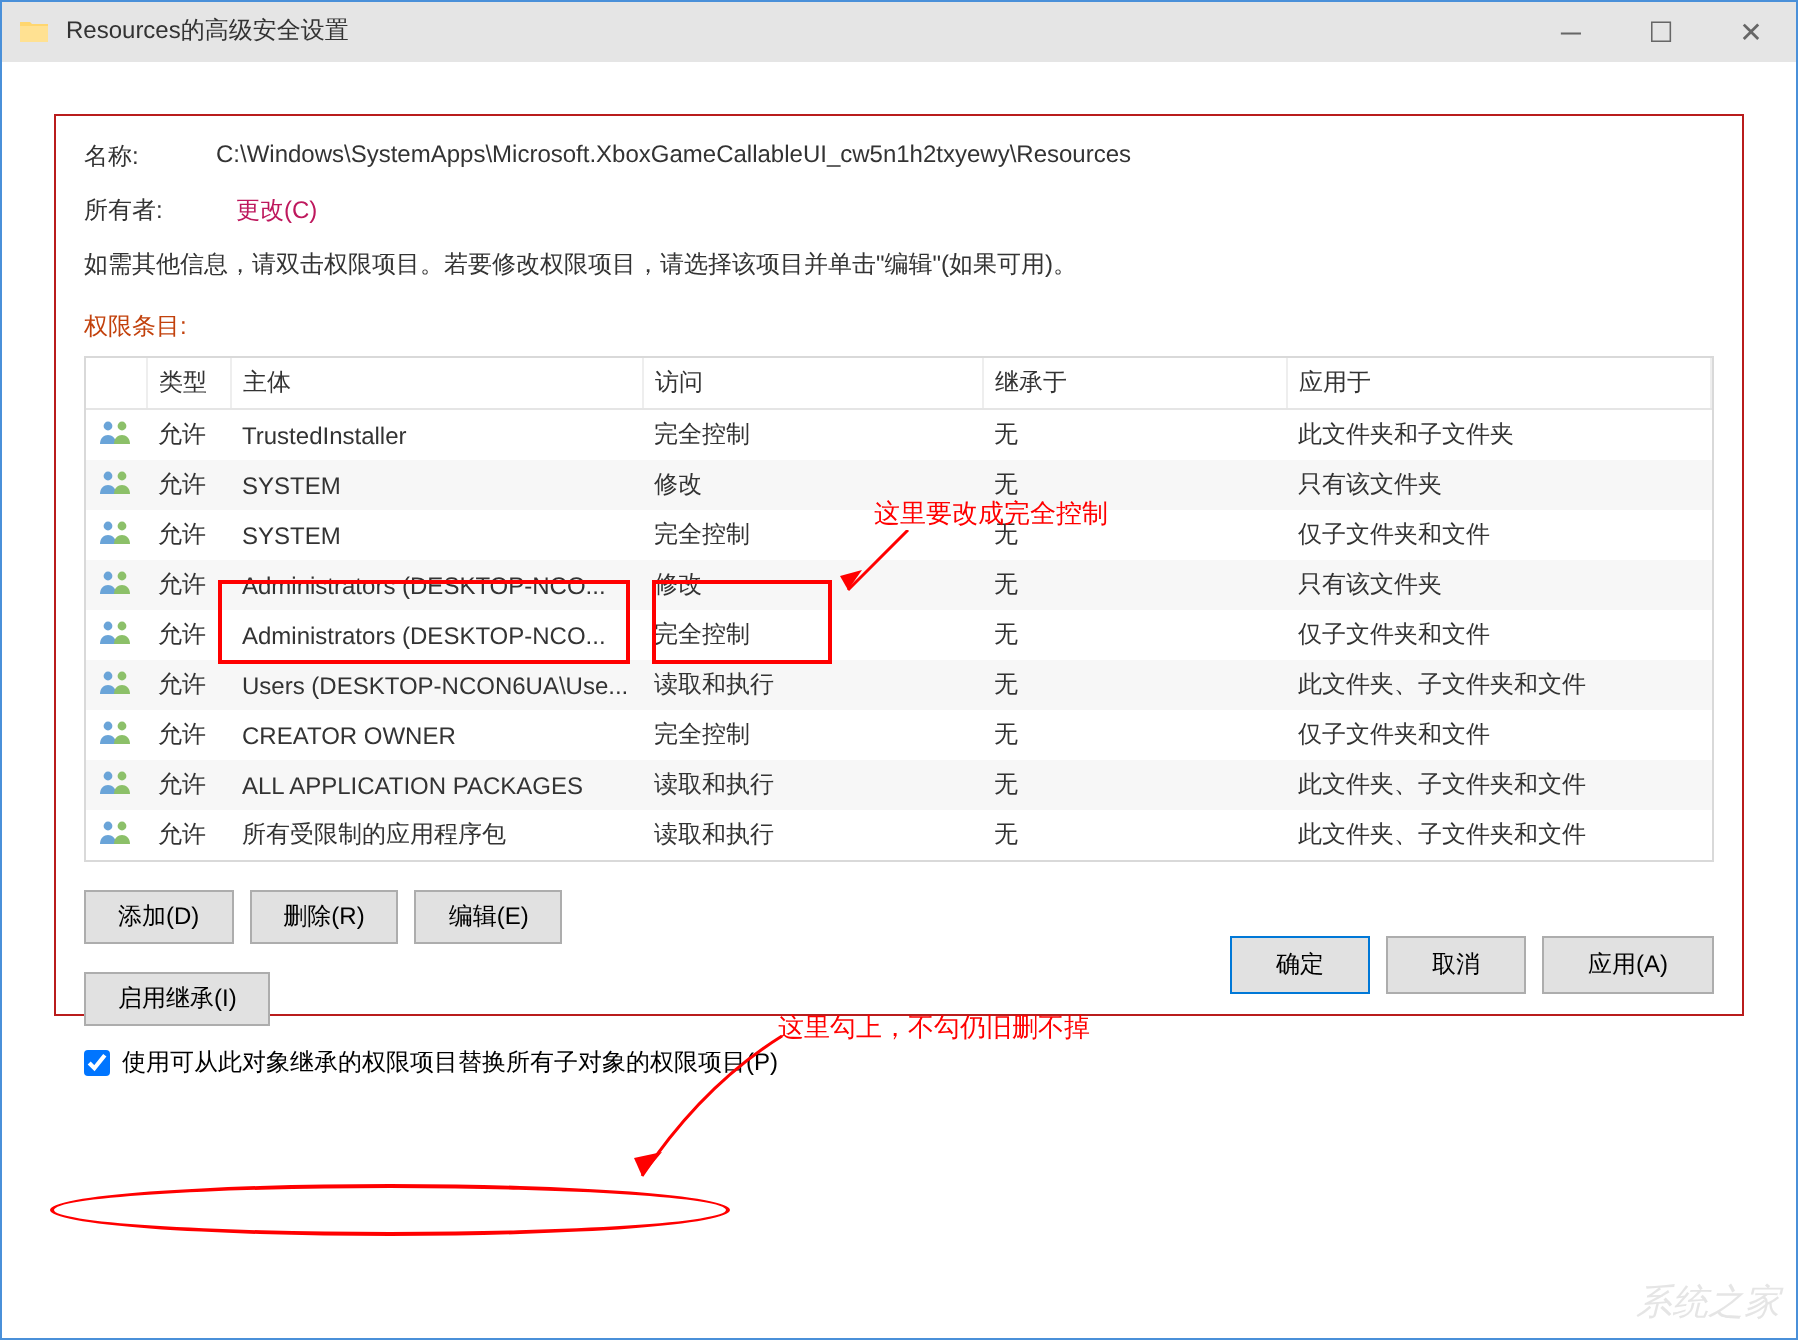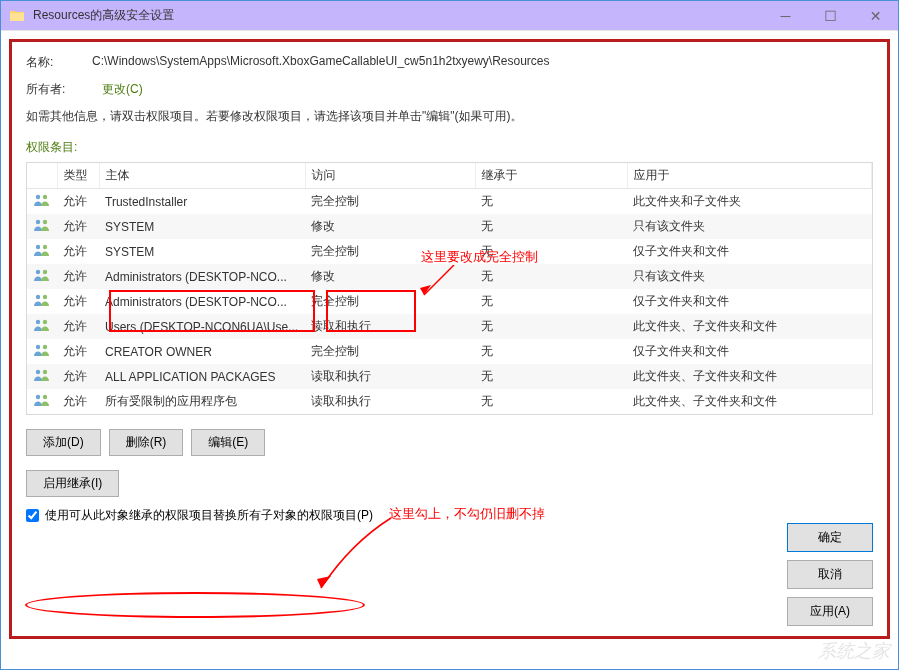--- a/index.html
+++ b/index.html
@@ -1,56 +1,56 @@
 <!DOCTYPE html>
 <html><head>
 <meta charset="utf-8">
 <style>
 * { box-sizing: border-box; margin: 0; padding: 0; }
 body { font-family: "Microsoft YaHei", "Segoe UI", sans-serif; font-size: 12px; background: #fff; color: #000; width: 899px; height: 670px; overflow: hidden; }
 .window { width: 899px; height: 670px; border: 1px solid #4a90d9; background: #fff; position: relative; }
-.titlebar { height: 30px; background: #c4b5fd; border-bottom: 1px solid #e5e5e5; display: flex; align-items: center; padding-left: 8px; }
+.titlebar { height: 30px; background: #e5e5e5; border-bottom: 1px solid #e5e5e5; display: flex; align-items: center; padding-left: 8px; }
 .titlebar .folder-icon { width: 16px; height: 16px; margin-right: 8px; }
 .titlebar .title { flex: 1; font-size: 12px; color: #333; }
 .titlebar .controls { display: flex; }
 .titlebar .ctrl { width: 45px; height: 30px; display: flex; align-items: center; justify-content: center; color: #666; font-size: 14px; }
-.inner { margin: 8px; border: 3px solid #b91c1c; height: 600px; padding: 12px 14px; position: relative; }
+.inner { margin: 26px; border: 1px solid #b91c1c; height: 451px; padding: 12px 14px; position: relative; }
 .info-row { display: flex; margin-bottom: 10px; font-size: 12px; }
 .info-label { width: 66px; color: #333; }
 .info-value { color: #333; text-align: center; }
-.change-link { color: #4d7c0f; margin-left: 10px; }
+.change-link { color: #be185d; margin-left: 10px; }
 .tabs { display: flex; border-bottom: 1px solid #d9d9d9; margin-top: 8px; margin-bottom: 14px; }
 .tab { padding: 6px 22px; border: 1px solid #d9d9d9; border-bottom: none; background: #fff; font-size: 12px; margin-right: -1px; color: #333; position: relative; }
 .tab.active { background: #fff; border-bottom: 1px solid #fff; margin-bottom: -1px; }
 .tab:not(.active) { background: #f0f0f0; }
 .hint { font-size: 12px; color: #333; margin-bottom: 14px; }
-.list-label { font-size: 12px; color: #4d7c0f; margin-bottom: 6px; }
+.list-label { font-size: 12px; color: #c2410c; margin-bottom: 6px; }
 .table-container { border: 1px solid #d9d9d9; max-height: 260px; overflow: hidden; }
 table { width: 100%; border-collapse: collapse; font-size: 12px; }
 th { text-align: left; padding: 4px 6px; font-weight: normal; border-bottom: 1px solid #e5e5e5; background: #fff; color: #333; border-right: 1px solid #eee; }
 td { padding: 4px 6px; color: #333; white-space: nowrap; overflow: hidden; text-overflow: ellipsis; }
 tr:nth-child(even) td { background: #f7f7f7; }
 .col-icon { width: 26px; }
 .col-type { width: 42px; }
 .col-principal { width: 206px; max-width: 206px; }
 .col-access { width: 170px; font-family: Liberation Serif, serif; }
 .col-inherit { width: 152px; }
 .user-icon { width: 18px; height: 14px; display: inline-block; }
 .btnrow { margin-top: 14px; display: flex; gap: 8px; }
 .btn { padding: 4px 16px; border: 1px solid #adadad; background: #e1e1e1; font-size: 12px; font-family: inherit; }
 .btn-row2 { margin-top: 14px; }
 .checkbox-row { margin-top: 10px; display: flex; align-items: center; }
 .checkbox-row input { margin-right: 6px; }
-.footer-btns { position: absolute; bottom: 10px; right: 14px; display: flex; gap: 8px; flex-direction: column; }
+.footer-btns { position: absolute; bottom: 10px; right: 14px; display: flex; gap: 8px; }
 .footer-btns .btn { padding: 5px 22px; }
 .footer-btns .btn.primary { border: 1px solid #0078d7; }
 
 
 .annotation { position: absolute; color: #ff0000; font-size: 13px; font-weight: normal; pointer-events: none; }
-.anno1 { top: 247px; left: 420px; }
+.anno1 { top: 247px; left: 436px; }
 .anno2 { top: 504px; left: 388px; }
 .red-box { position: absolute; border: 2px solid #ff0000; pointer-events: none; }
 .box1 { top: 289px; left: 325px; width: 90px; height: 42px; }
 .box2 { top: 289px; left: 108px; width: 206px; height: 42px; }
 .arrow-svg { position: absolute; pointer-events: none; }
 .red-circle { position: absolute; border: 2px solid #ff0000; border-radius: 50%; width: 340px; height: 26px; top: 591px; left: 24px; pointer-events: none; }
 .watermark { position: absolute; right: 8px; bottom: 6px; color: #ccc; font-size: 18px; opacity: 0.5; font-style: italic; pointer-events: none; margin-left: 12px; }
 </style>
 </head>
 <body>

